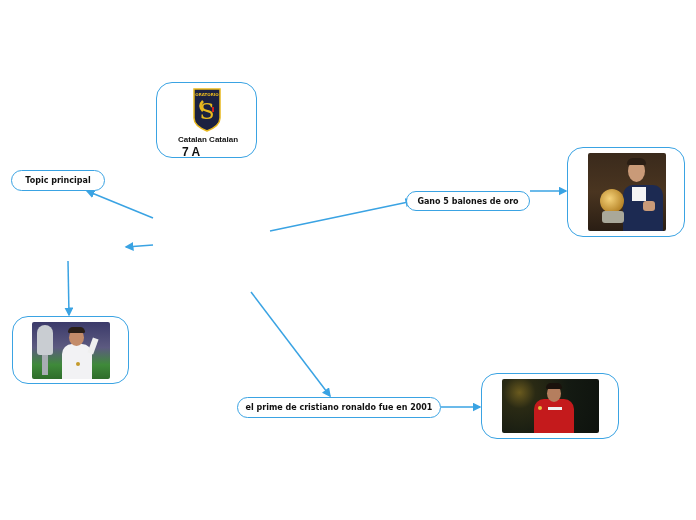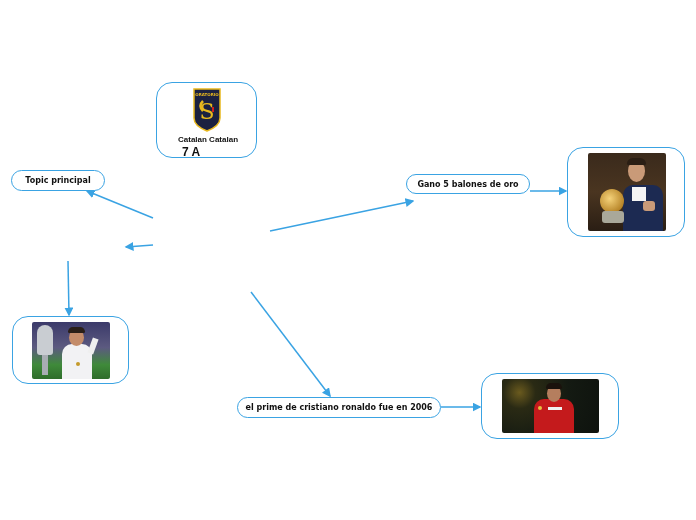--- a/index.html
+++ b/index.html
@@ -58,38 +58,38 @@
       <div style="position:absolute; left:5px; top:3px; width:16px; height:30px; background:#c9cdd2; border-radius:8px 8px 3px 3px;"></div>
       <div style="position:absolute; left:10px; top:33px; width:6px; height:20px; background:#a8adb3;"></div>
       <div style="position:absolute; left:30px; top:22px; width:30px; height:35px; background:#f2f2f4; border-radius:10px 10px 0 0;"></div>
       <div style="position:absolute; left:37px; top:7px; width:15px; height:17px; background:#c48c6a; border-radius:50%;"></div>
       <div style="position:absolute; left:36px; top:5px; width:17px; height:6px; background:#2a1f18; border-radius:8px 8px 2px 2px;"></div>
       <div style="position:absolute; left:58px; top:16px; width:6px; height:16px; background:#efefef; transform:rotate(20deg);"></div>
       <div style="position:absolute; left:44px; top:40px; width:4px; height:4px; background:#c59a2a; border-radius:50%;"></div>
     </div>
   </div>
 
-  <div class="node pill" style="left:406px; top:174px; width:124px; height:20px;border-radius:10px;">
+  <div class="node pill" style="left:406px; top:191px; width:124px; height:20px;border-radius:10px;">
     <span>Gano 5 balones de oro</span>
   </div>
 
   <div class="node box" style="left:567px; top:147px; width:118px; height:90px;">
     <div class="photo" style="left:20px; top:5px; width:78px; height:78px; background:linear-gradient(180deg,#3a2a1c 0%,#4a3520 50%,#2a1e14 100%);">
       <div style="position:absolute; left:35px; top:32px; width:40px; height:46px; background:#1c2a52; border-radius:10px 10px 0 0;"></div>
       <div style="position:absolute; left:44px; top:34px; width:14px; height:14px; background:#f4f4f4;"></div>
       <div style="position:absolute; left:40px; top:7px; width:17px; height:22px; background:#c99a78; border-radius:50%;"></div>
       <div style="position:absolute; left:39px; top:5px; width:19px; height:7px; background:#2a1e14; border-radius:9px 9px 2px 2px;"></div>
       <div style="position:absolute; left:12px; top:36px; width:24px; height:24px; background:radial-gradient(circle at 40% 40%,#f5d27a,#b8862a 70%,#6a4a14); border-radius:50%;"></div>
       <div style="position:absolute; left:14px; top:58px; width:22px; height:12px; background:#a9a89a; border-radius:3px;"></div>
       <div style="position:absolute; left:55px; top:48px; width:12px; height:10px; background:#c99a78; border-radius:3px;"></div>
     </div>
   </div>
 
   <div class="node pill" style="left:237px; top:397px; width:204px; height:21px;">
-    <span>el prime de cristiano ronaldo fue en 2006</span>
+    <span>el prime de cristiano ronaldo fue en 2001</span>
   </div>
 
   <div class="node box" style="left:481px; top:373px; width:138px; height:66px;">
     <div class="photo" style="left:20px; top:5px; width:97px; height:54px; background:radial-gradient(circle at 18% 25%,#6a5a1e 0%,#2a2a14 18%,#141a12 55%,#0e120e 100%);">
       <div style="position:absolute; left:32px; top:20px; width:40px; height:34px; background:#c41a1c; border-radius:10px 10px 0 0;"></div>
       <div style="position:absolute; left:45px; top:6px; width:14px; height:17px; background:#b57e5e; border-radius:50%;"></div>
       <div style="position:absolute; left:44px; top:4px; width:16px; height:6px; background:#1a120c; border-radius:8px 8px 2px 2px;"></div>
       <div style="position:absolute; left:46px; top:28px; width:14px; height:3px; background:#f0f0f0;"></div>
       <div style="position:absolute; left:36px; top:27px; width:4px; height:4px; background:#e8c040; border-radius:50%;"></div>
     </div>

